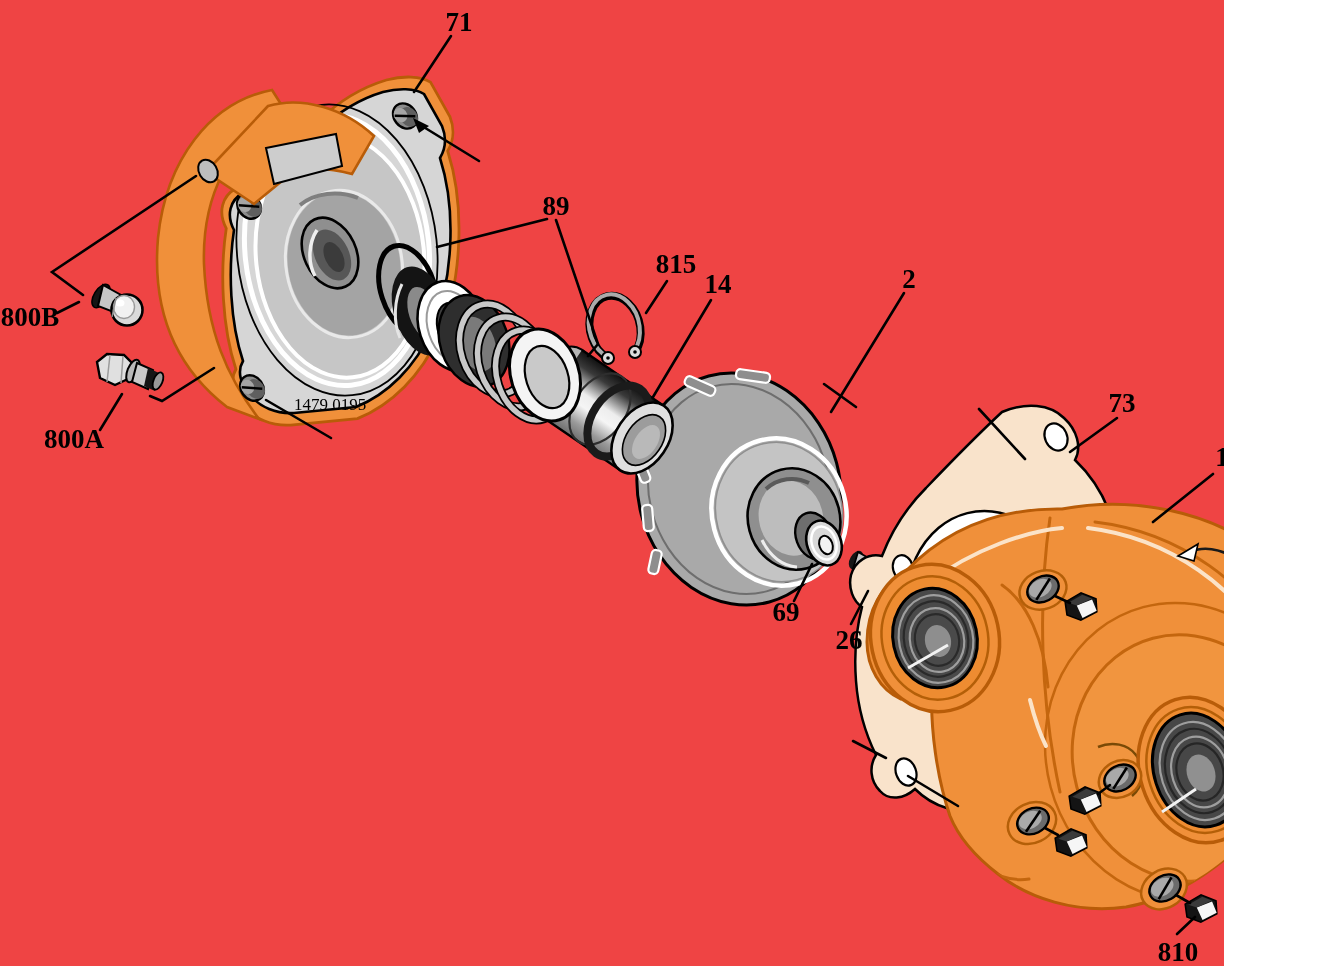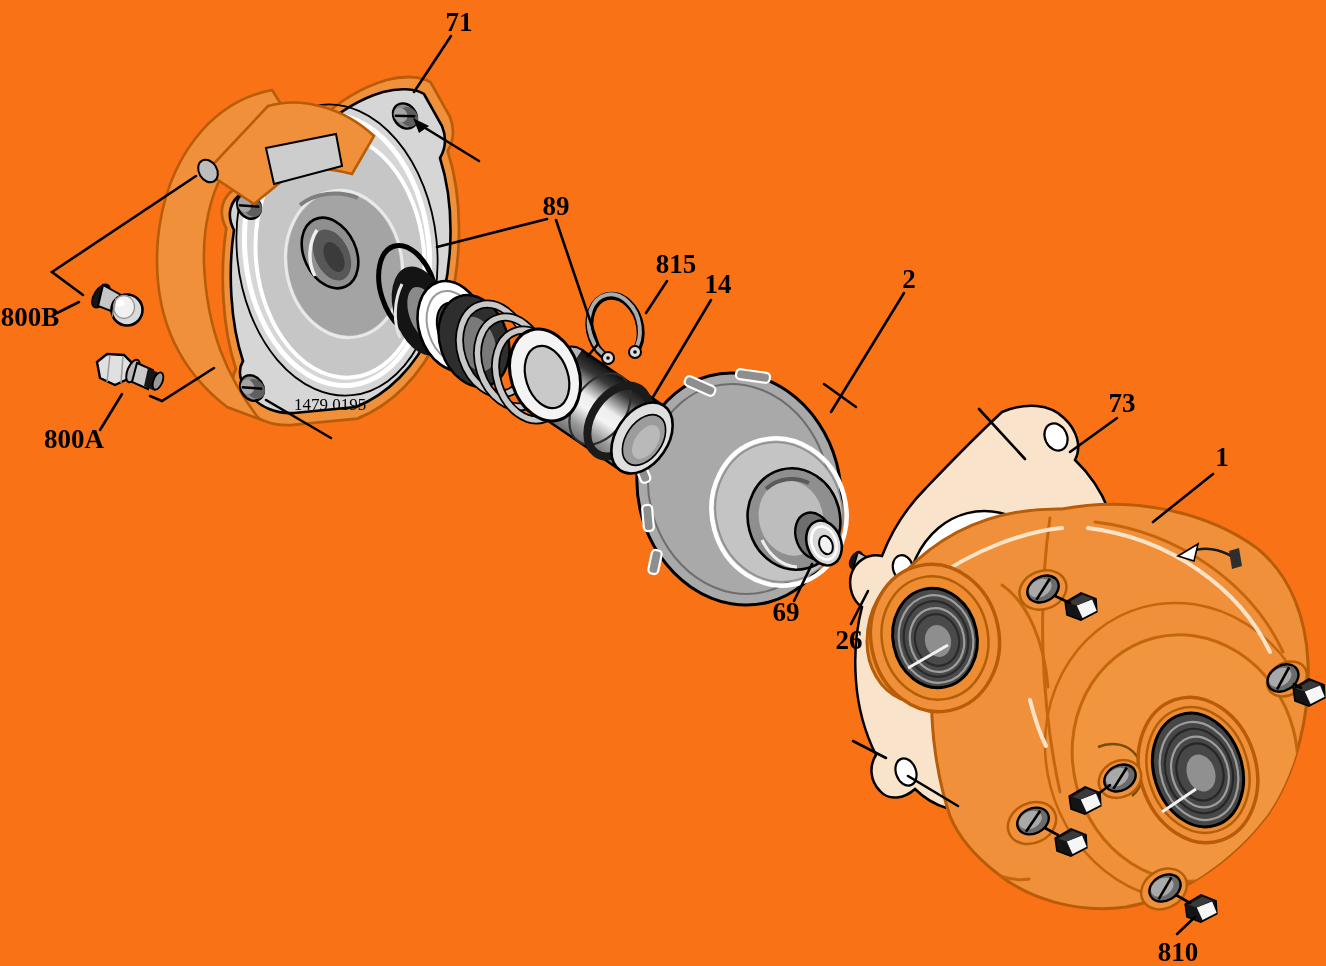--- a/index.html
+++ b/index.html
@@ -1,16 +1,16 @@
 <!DOCTYPE html>
 <html><head>
 <meta charset="utf-8">
 <style>
   html,body{margin:0;padding:0;background:#fff}
-  .stage{position:relative;width:1326px;height:966px;background:#f97316;overflow:hidden;
+  .stage{position:relative;width:1224px;height:966px;background:#ef4444;overflow:hidden;
          font-family:"Liberation Serif",serif}
   .stage svg{position:absolute;left:0;top:0}
   .lbl{font-family:"Liberation Serif",serif;font-weight:700;font-size:27px;fill:#000}
   .stamp{font-family:"Liberation Serif",serif;font-weight:400;font-size:17px;fill:#000}
   .ld{stroke:#000;stroke-width:2.6;fill:none;stroke-linecap:round}
   .rib{stroke:#C4660E;stroke-width:3;fill:none;stroke-linecap:round}
   .hl{stroke:#FBE3C8;stroke-width:4;fill:none;stroke-linecap:round}
 </style>
 </head>
 <body>

